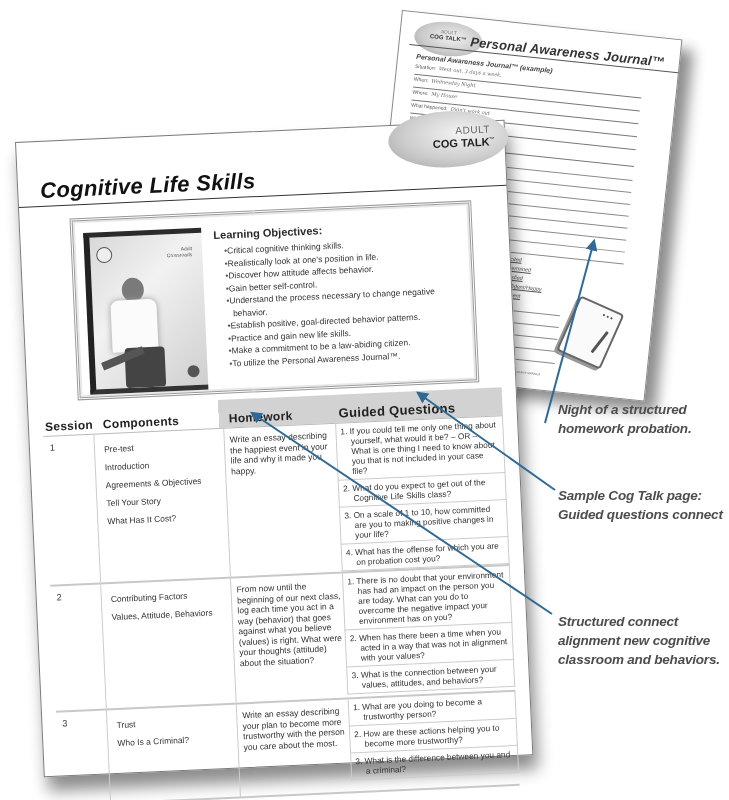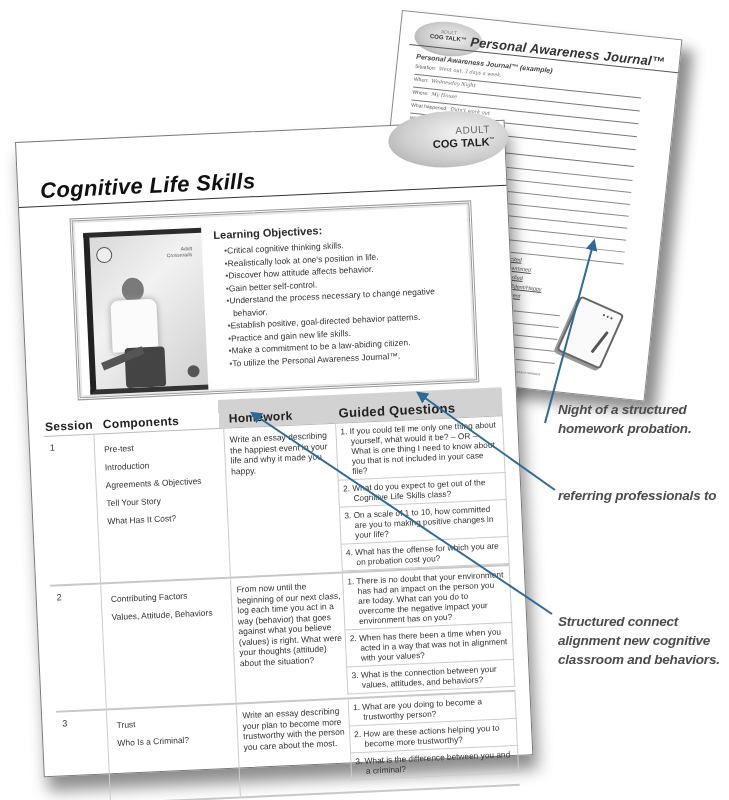--- a/index.html
+++ b/index.html
@@ -269,19 +269,20 @@
   <g>
     <line x1="552" y1="614" x2="252" y2="413" stroke="#2f6a95" stroke-width="2" marker-end="url(#ah)"></line>
   </g>
 </svg>
 
 <div class="caption" style="top:400px">
   <div>Night of a structured</div>
   <div>homework probation.</div>
 </div>
 <div class="caption" style="top:486px">
-  <div>referring professionals to</div>
+  <div>Sample Cog Talk page:</div>
+  <div>Guided questions connect</div>
 </div>
 <div class="caption" style="top:612px">
   <div>Structured connect</div>
   <div>alignment new cognitive</div>
   <div>classroom and behaviors.</div>
 </div>
 
 </body></html>

